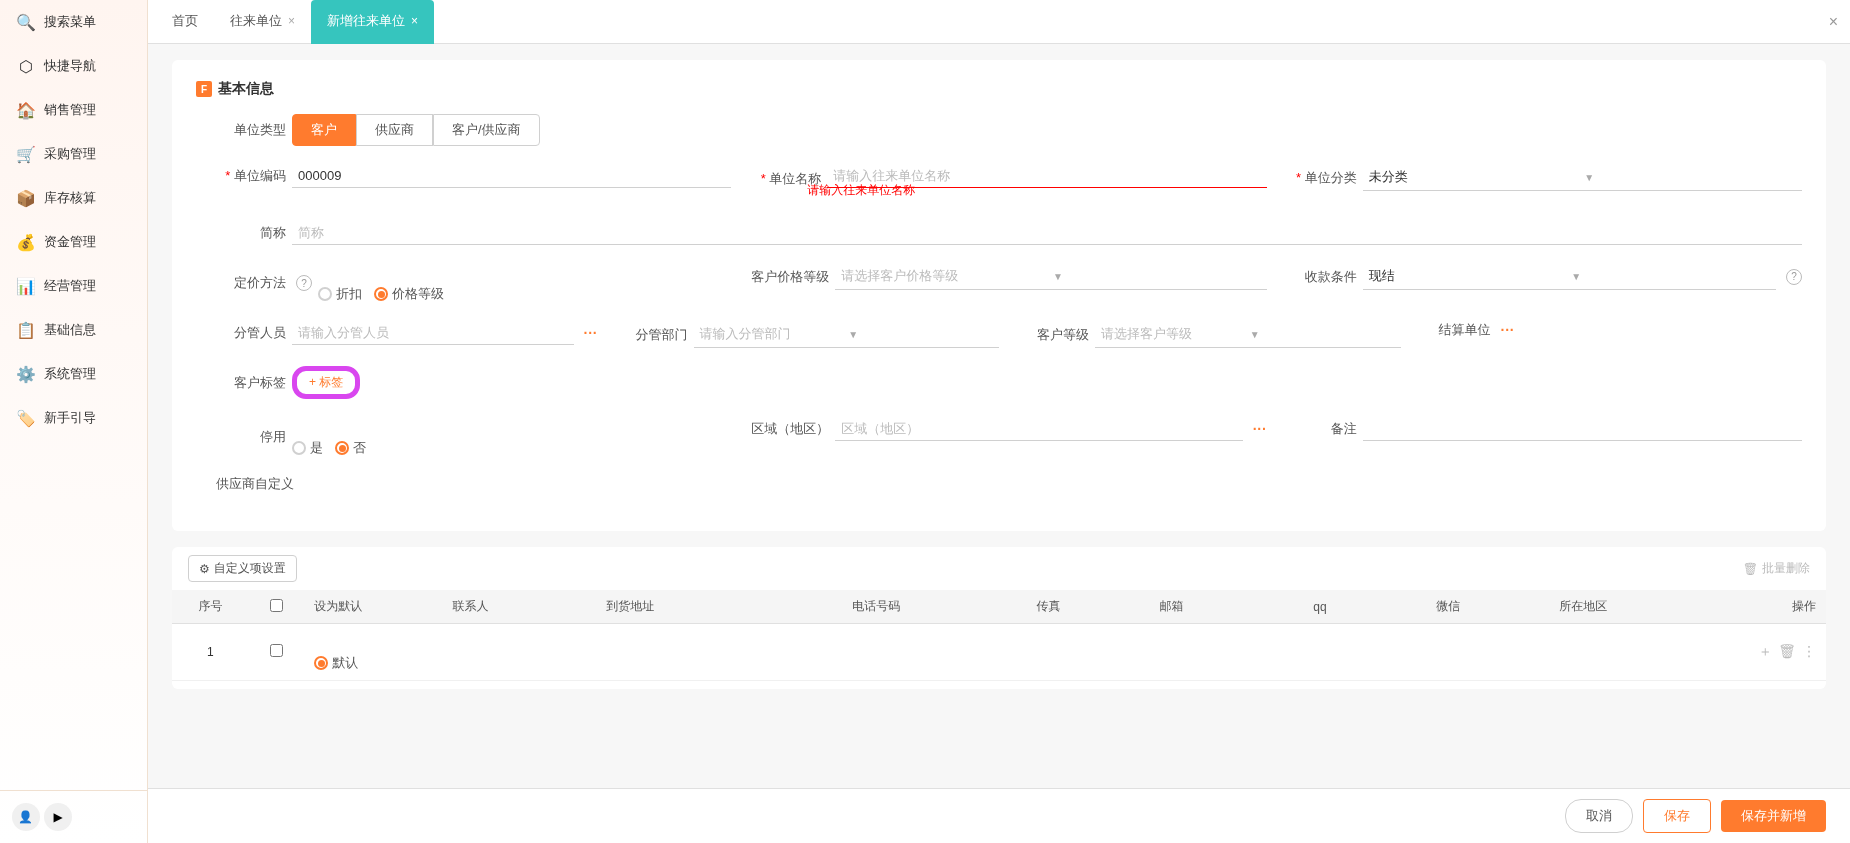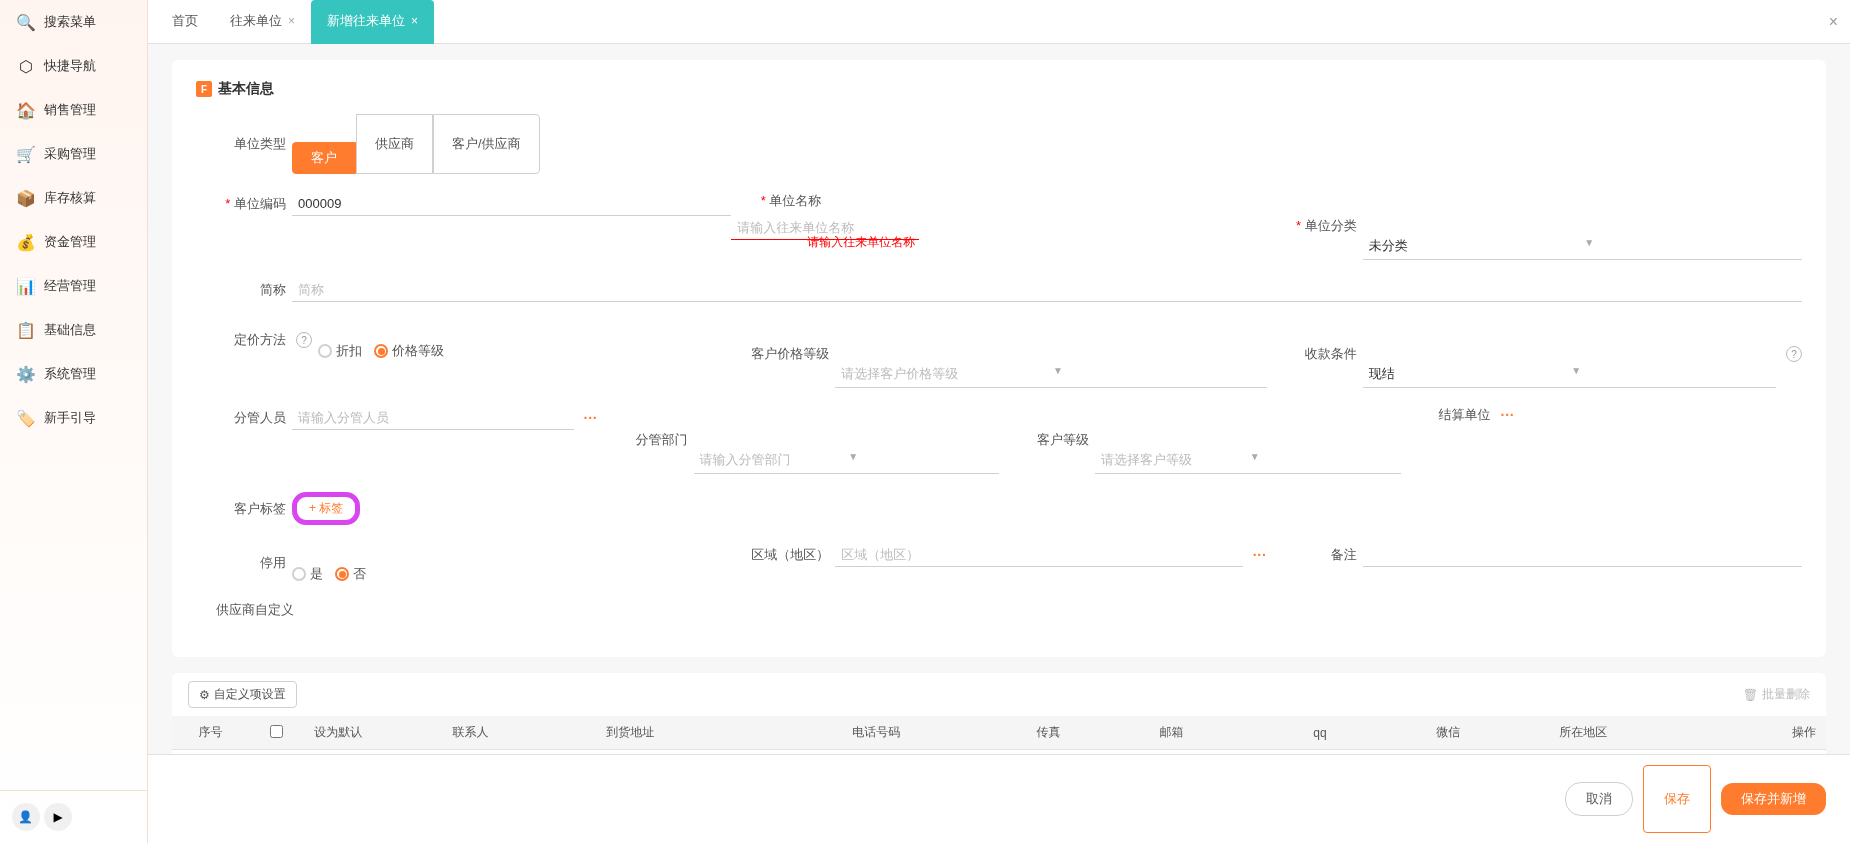--- a/index.html
+++ b/index.html
@@ -128,21 +128,21 @@
       background: #fff;
       cursor: pointer;
       font-size: 13px;
       color: #555;
     }
     .unit-btn.active {
       background: #ff7b2e;
       border-color: #ff7b2e;
       color: #fff;
     }
-    .unit-btn:first-child { border-radius: 4px 0 0 4px; margin-top: 28px; }
+    .unit-btn:first-child { border-radius: 4px 0 0 4px; }
     .unit-btn:last-child { border-radius: 0 4px 4px 0; }
 
     
     .form-section {
       background: #fff;
       border-radius: 6px;
       padding: 20px 24px;
     }
     .form-row {
       display: flex;
@@ -186,26 +186,26 @@
     .error-msg {
       color: #f00;
       font-size: 12px;
       margin-left: 76px;
       margin-top: -12px;
       margin-bottom: 4px;
     }
     .field-select {
       flex: 1;
       display: flex;
+      align-items: center;
       border-bottom: 1px solid #d0d0d0;
       padding: 4px 6px;
       cursor: pointer;
       min-width: 120px;
       position: relative;
-      margin-top: 41px;
     }
     .field-select span { flex: 1; color: #333; font-size: 13px; }
     .field-select .arrow { color: #aaa; font-size: 10px; margin-left: 4px; }
     .select-placeholder { color: #bbb !important; }
 
     
     .radio-group {
       display: flex;
       align-items: center;
       gap: 12px;
@@ -349,33 +349,33 @@
     .btn-cancel {
       padding: 7px 20px;
       border: 1px solid #d0d0d0;
       background: #fff;
       border-radius: 16px;
       color: #555;
       cursor: pointer;
       font-size: 13px;
     }
     .btn-save {
-      padding: 24px 20px;
+      padding: 7px 20px;
       border: 1px solid #ff7b2e;
       background: #fff;
       border-radius: 4px;
       color: #ff7b2e;
       cursor: pointer;
       font-size: 13px;
     }
     .btn-save-new {
       padding: 7px 20px;
       border: none;
       background: #ff7b2e;
-      border-radius: 12px;
+      border-radius: 4px;
       color: #fff;
       cursor: pointer;
       font-size: 13px;
     }
 
     
     .content::-webkit-scrollbar { width: 6px; }
     .content::-webkit-scrollbar-thumb { background: #d0d0d0; border-radius: 3px; }
   </style>
 </head>
@@ -463,21 +463,21 @@
           </div>
         </div>
       </div>
 
       <div class="form-row">
         <div class="form-field">
           <span class="field-label required">单位编码</span>
           <input class="field-input" type="text" value="000009" style="">
         </div>
         <div class="form-field" style="flex-direction:column; align-items:flex-start;">
-          <div style="display:flex; align-items:flex-start; gap:6px; width:100%;flex-direction:column;">
+          <div style="display:flex; align-items:flex-end; gap:6px; width:100%;">
             <span class="field-label required">单位名称</span>
             <input class="field-input error" type="text" placeholder="请输入往来单位名称" style="">
           </div>
           <div class="error-msg">请输入往来单位名称</div>
         </div>
         <div class="form-field">
           <span class="field-label required">单位分类</span>
           <div class="field-select">
             <span>未分类</span>
             <span class="arrow">▼</span>

